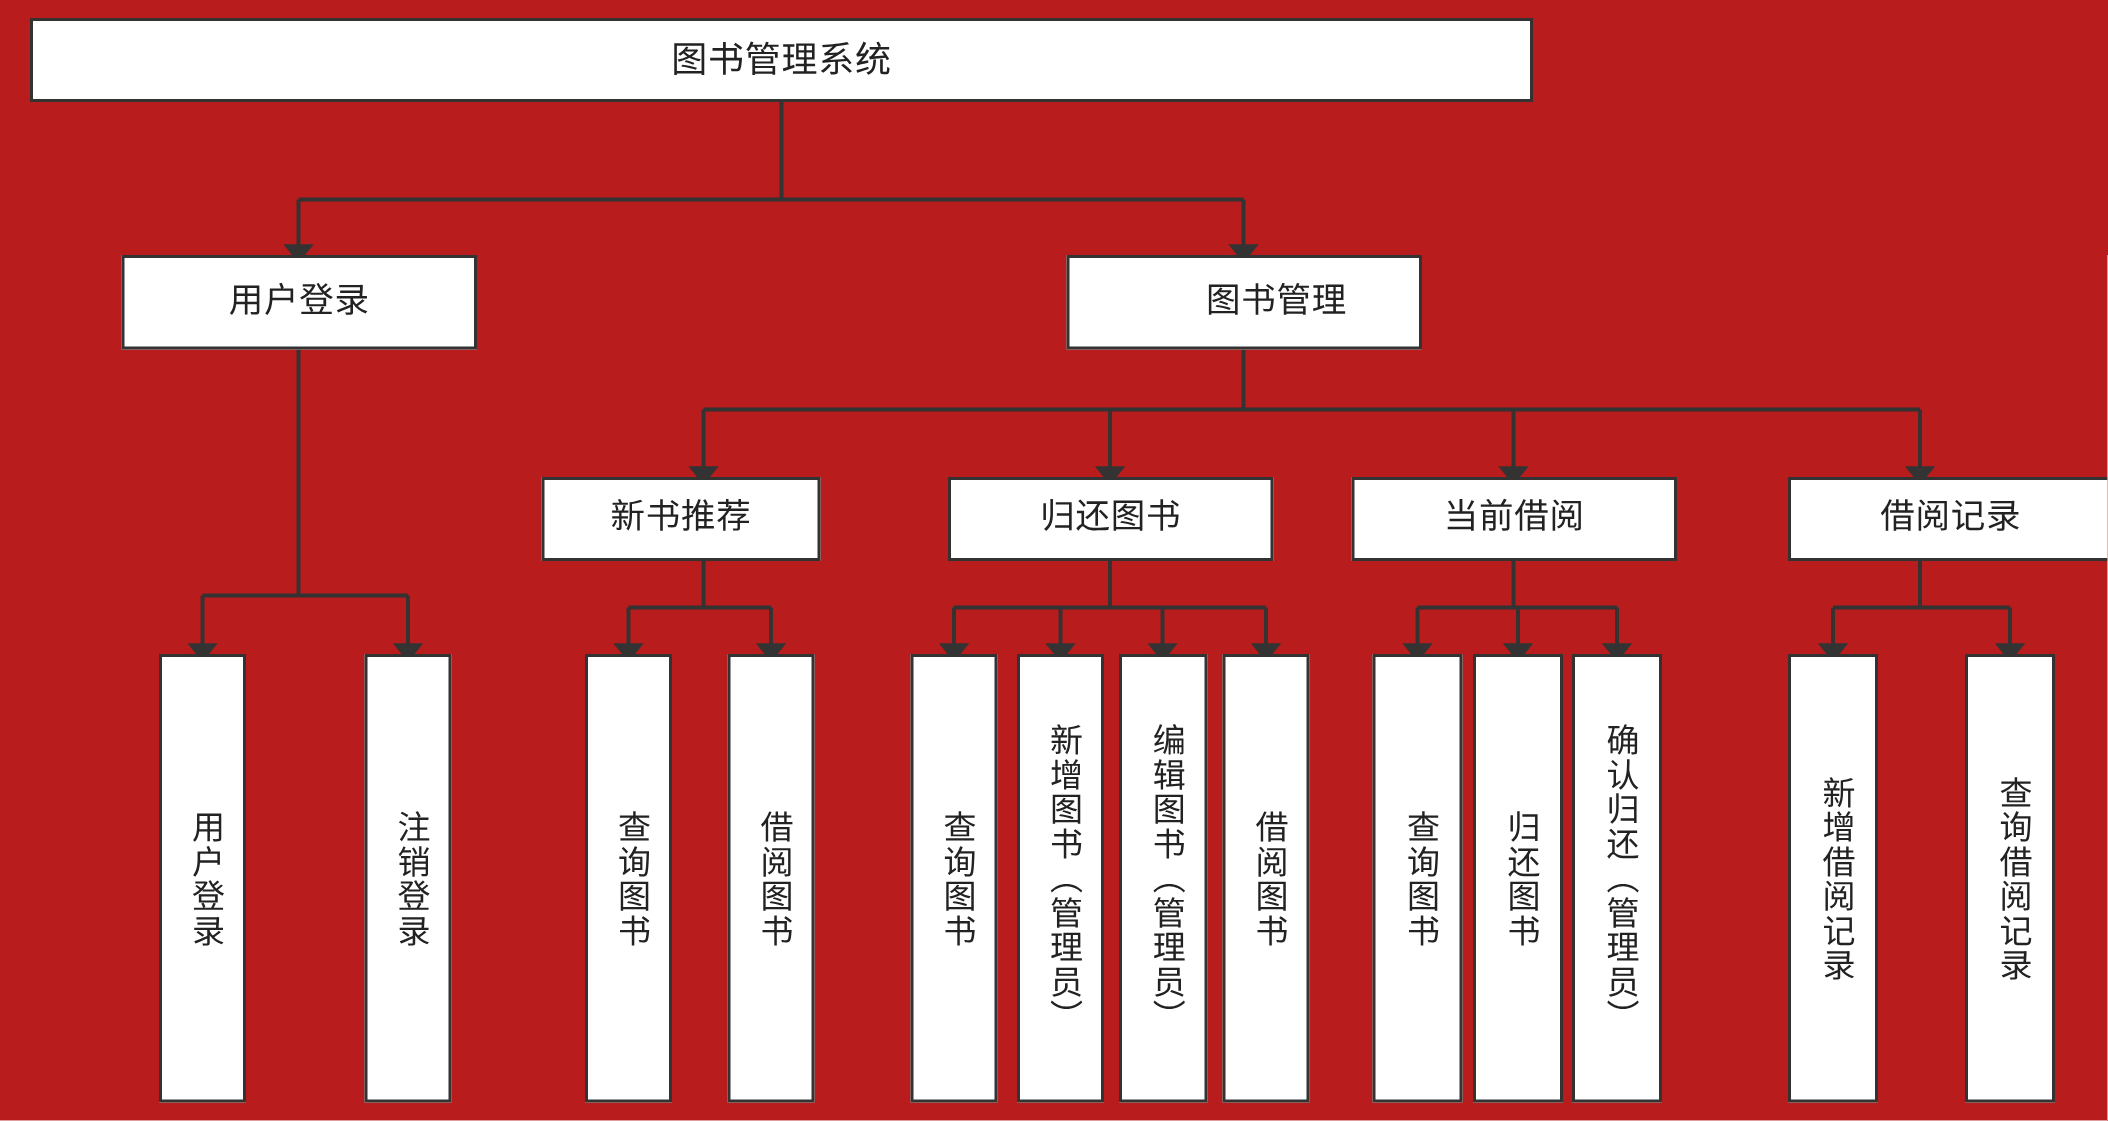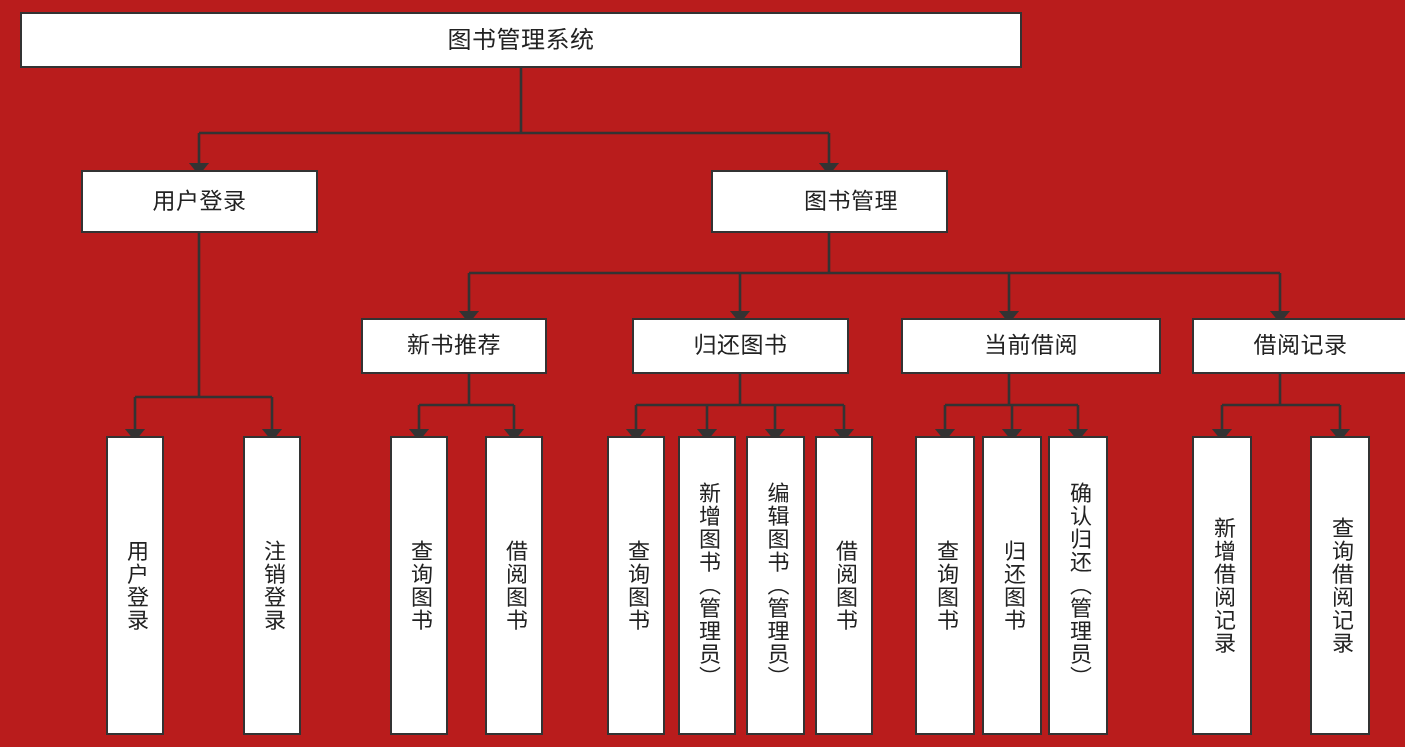--- a/index.html
+++ b/index.html
@@ -126,21 +126,21 @@
       </div>
       <div class="node horiz lvl2" style="left: 711px; top: 170px; width: 237px; height: 63px; padding-left: 43px;">
         <span class="label">图书管理</span>
       </div>
       <div class="node horiz lvl3" style="left: 361px; top: 318px; width: 186px; height: 56px;">
         <span class="label">新书推荐</span>
       </div>
       <div class="node horiz lvl3" style="left: 632px; top: 318px; width: 217px; height: 56px;">
         <span class="label">归还图书</span>
       </div>
-      <div class="node horiz lvl3" style="left: 901px; top: 318px; width: 260px; height: 56px;">
+      <div class="node horiz lvl3" style="left: 901px; top: 318px; width: 217px; height: 56px;">
         <span class="label">当前借阅</span>
       </div>
       <div class="node horiz lvl3" style="left: 1172px; top: 318px; width: 217px; height: 56px; margin-left: 20px;">
         <span class="label">借阅记录</span>
       </div>
       <div class="node vert leaf" style="left: 106px; top: 436px; width: 58px; height: 299px;">
         <span class="label">用户登录</span>
       </div>
       <div class="node vert leaf" style="left: 243px; top: 436px; width: 58px; height: 299px;">
         <span class="label">注销登录</span>

